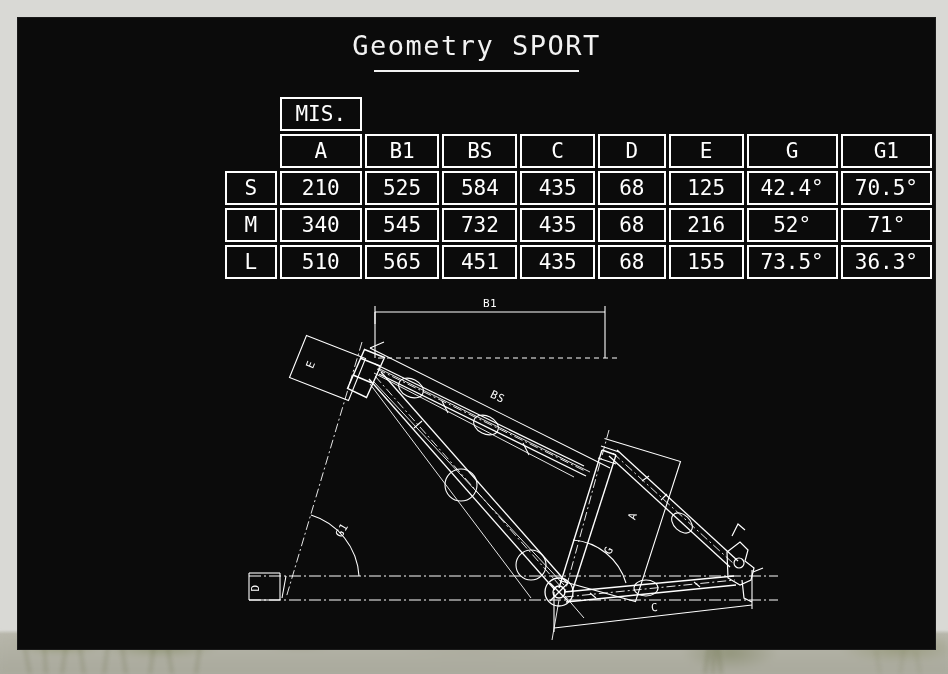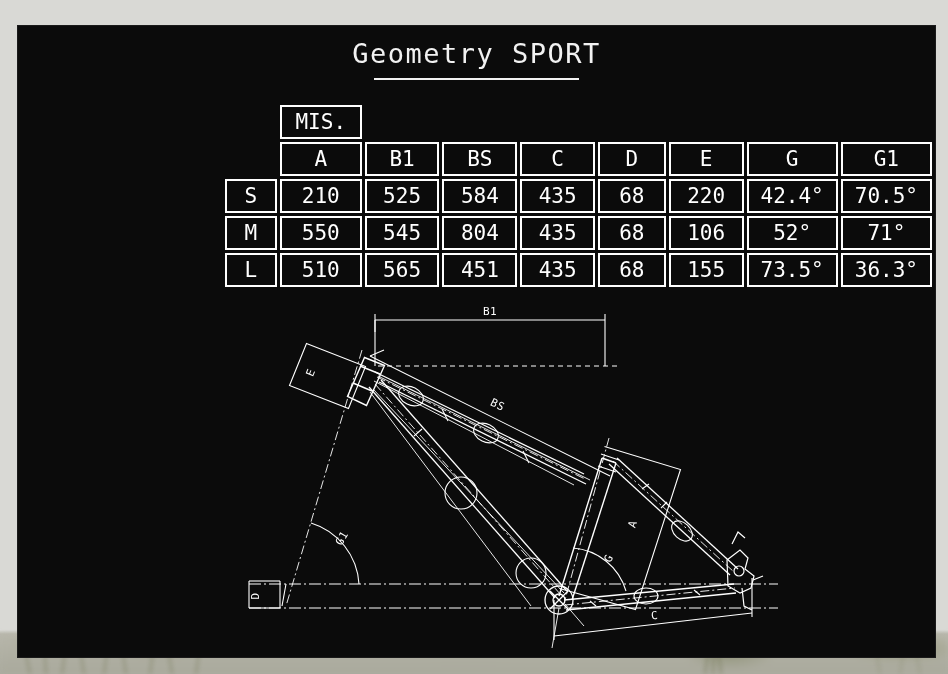--- a/index.html
+++ b/index.html
@@ -61,21 +61,21 @@
     width: 948px;
     height: 38px;
     filter: blur(2.2px);
     opacity: .75;
   }
 
   
   #cad-panel {
     position: absolute;
     left: 18px;
-    top: 26px;
+    top: 18px;
     width: 917px;
     height: 631px;
     background: #0b0b0b;
     box-shadow: 0 0 0 1px #1a1a1a;
     overflow: hidden;
   }
 
   
   #title-block {
     position: absolute;
@@ -232,32 +232,32 @@
               <td class="hdr">G</td>
               <td class="hdr">G1</td>
             </tr>
             <tr>
               <td class="size-col">S</td>
               <td class="val">210</td>
               <td class="val">525</td>
               <td class="val">584</td>
               <td class="val">435</td>
               <td class="val">68</td>
-              <td class="val">220</td>
+              <td class="val">125</td>
               <td class="val">42.4°</td>
               <td class="val">70.5°</td>
             </tr>
             <tr>
               <td class="size-col">M</td>
-              <td class="val">550</td>
+              <td class="val">340</td>
               <td class="val">545</td>
-              <td class="val">804</td>
+              <td class="val">732</td>
               <td class="val">435</td>
               <td class="val">68</td>
-              <td class="val">106</td>
+              <td class="val">216</td>
               <td class="val">52°</td>
               <td class="val">71°</td>
             </tr>
             <tr>
               <td class="size-col">L</td>
               <td class="val">510</td>
               <td class="val">565</td>
               <td class="val">451</td>
               <td class="val">435</td>
               <td class="val">68</td>

